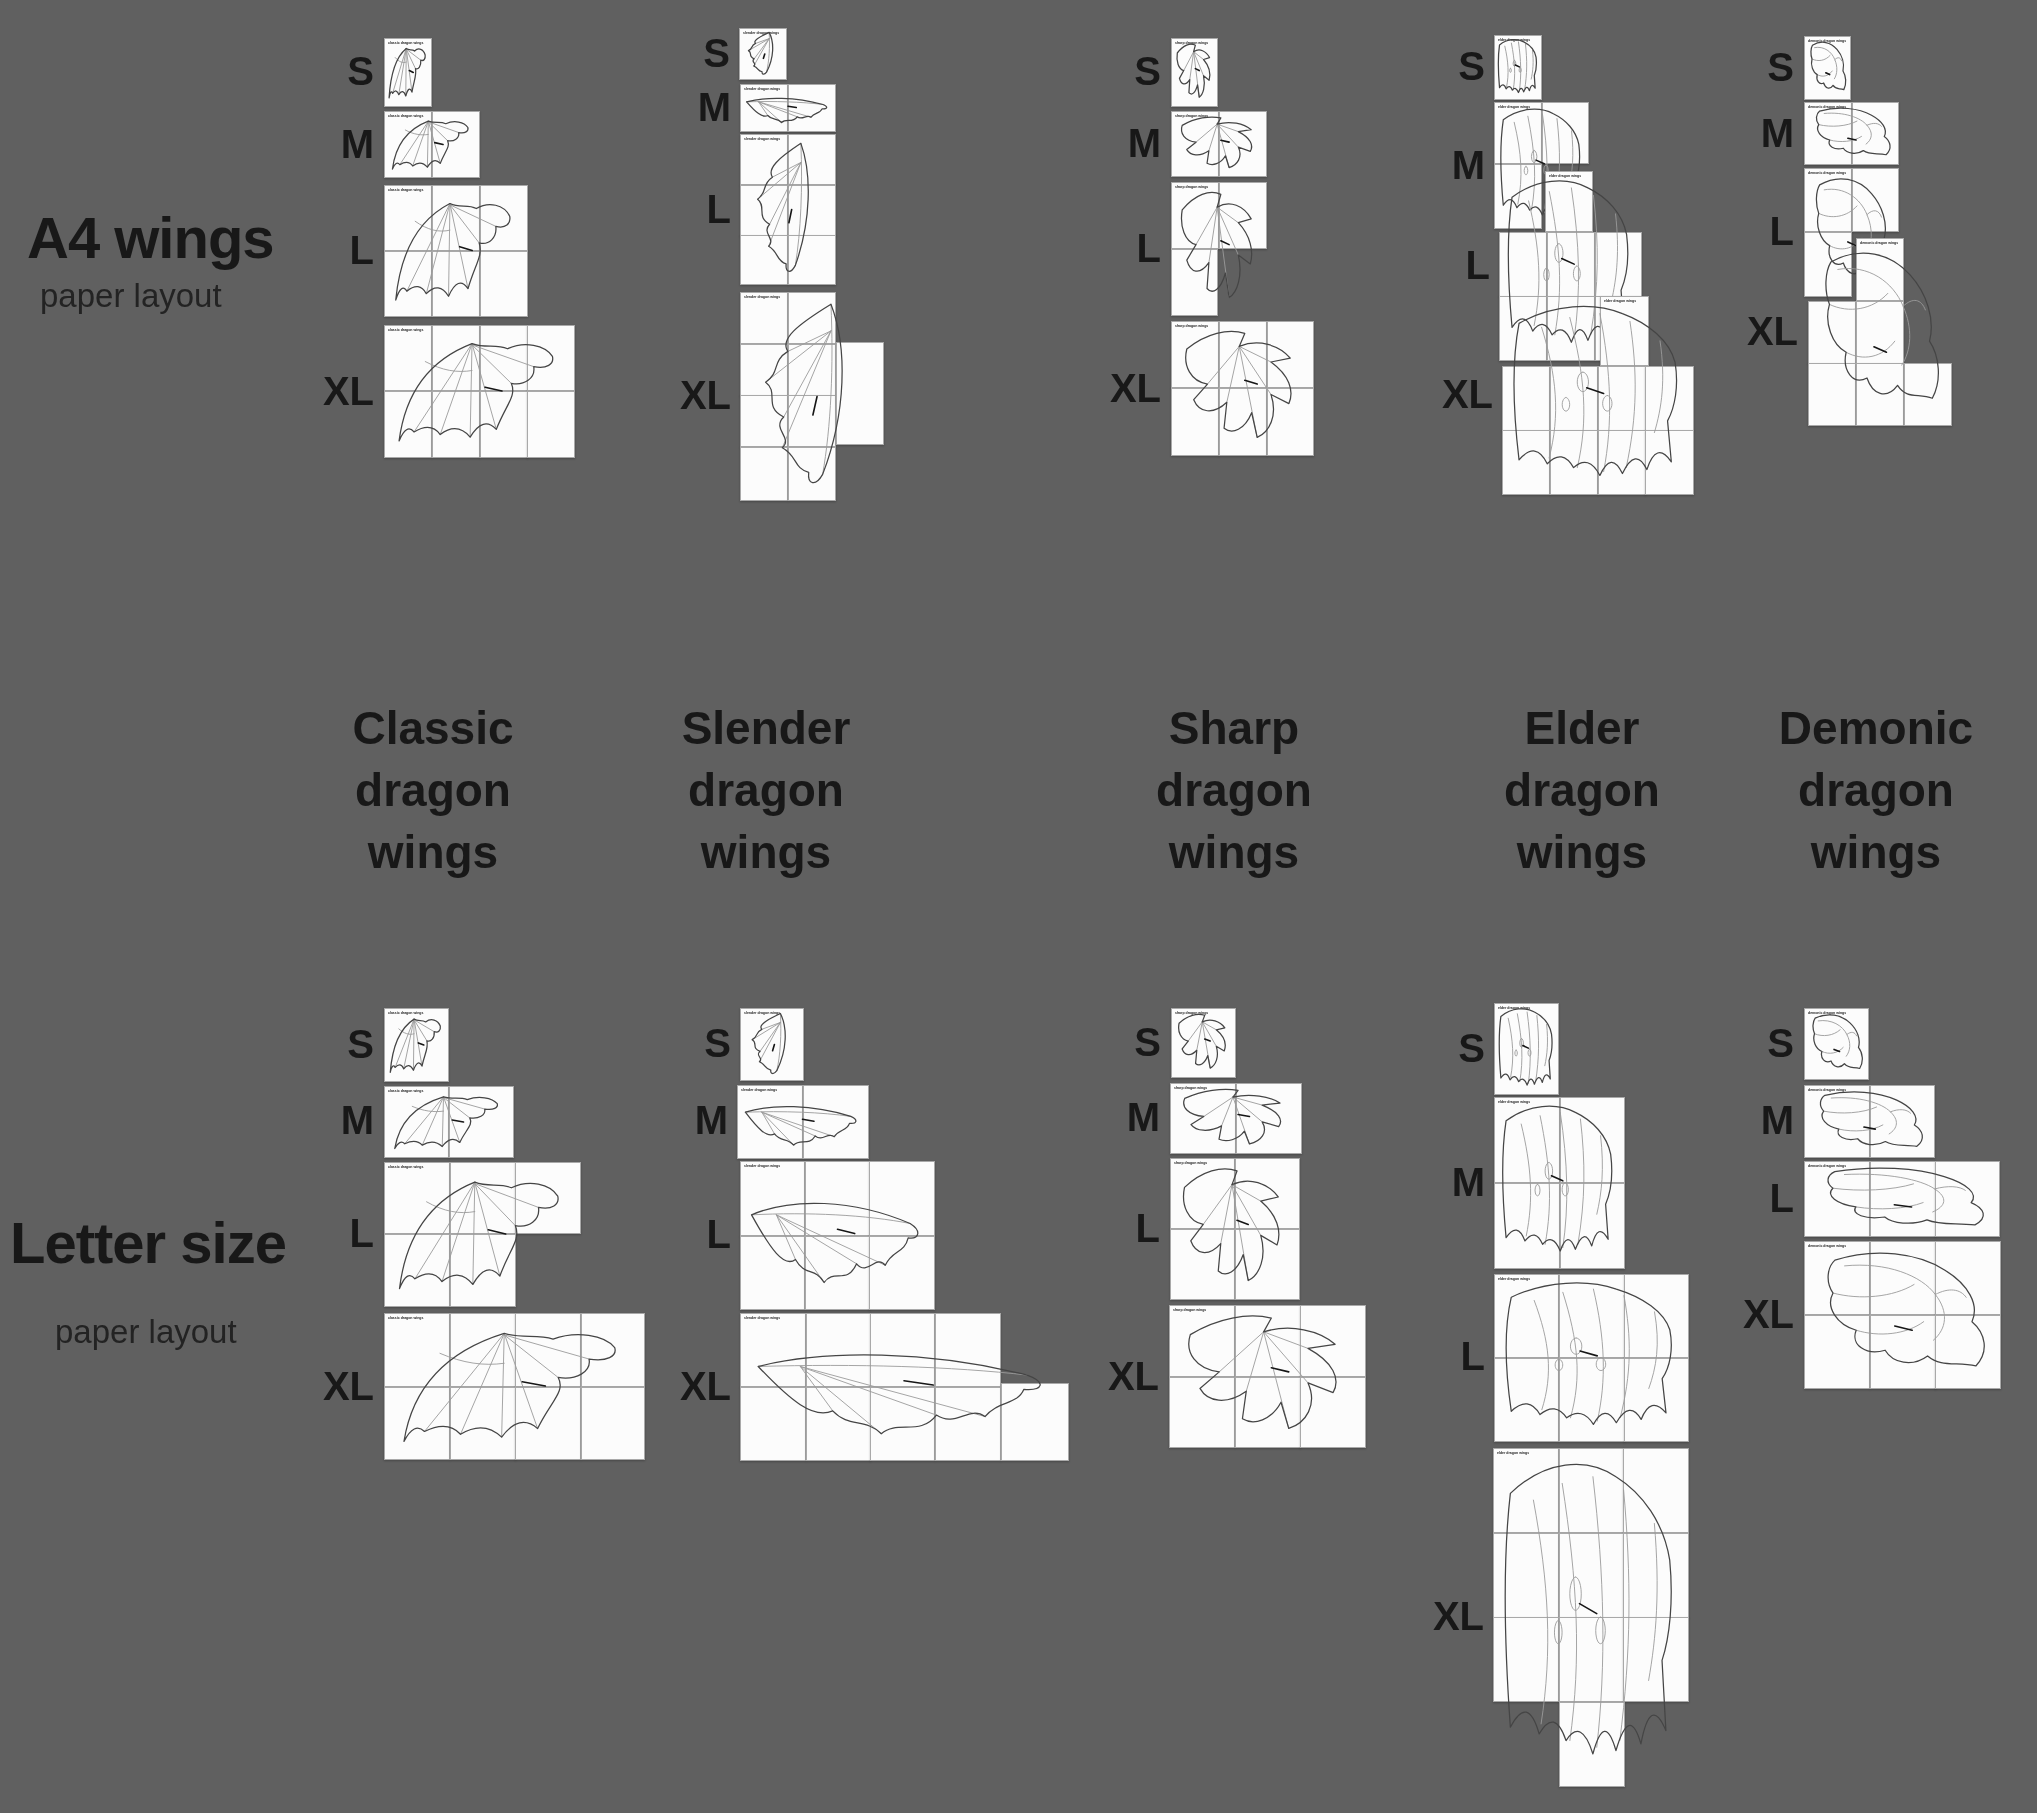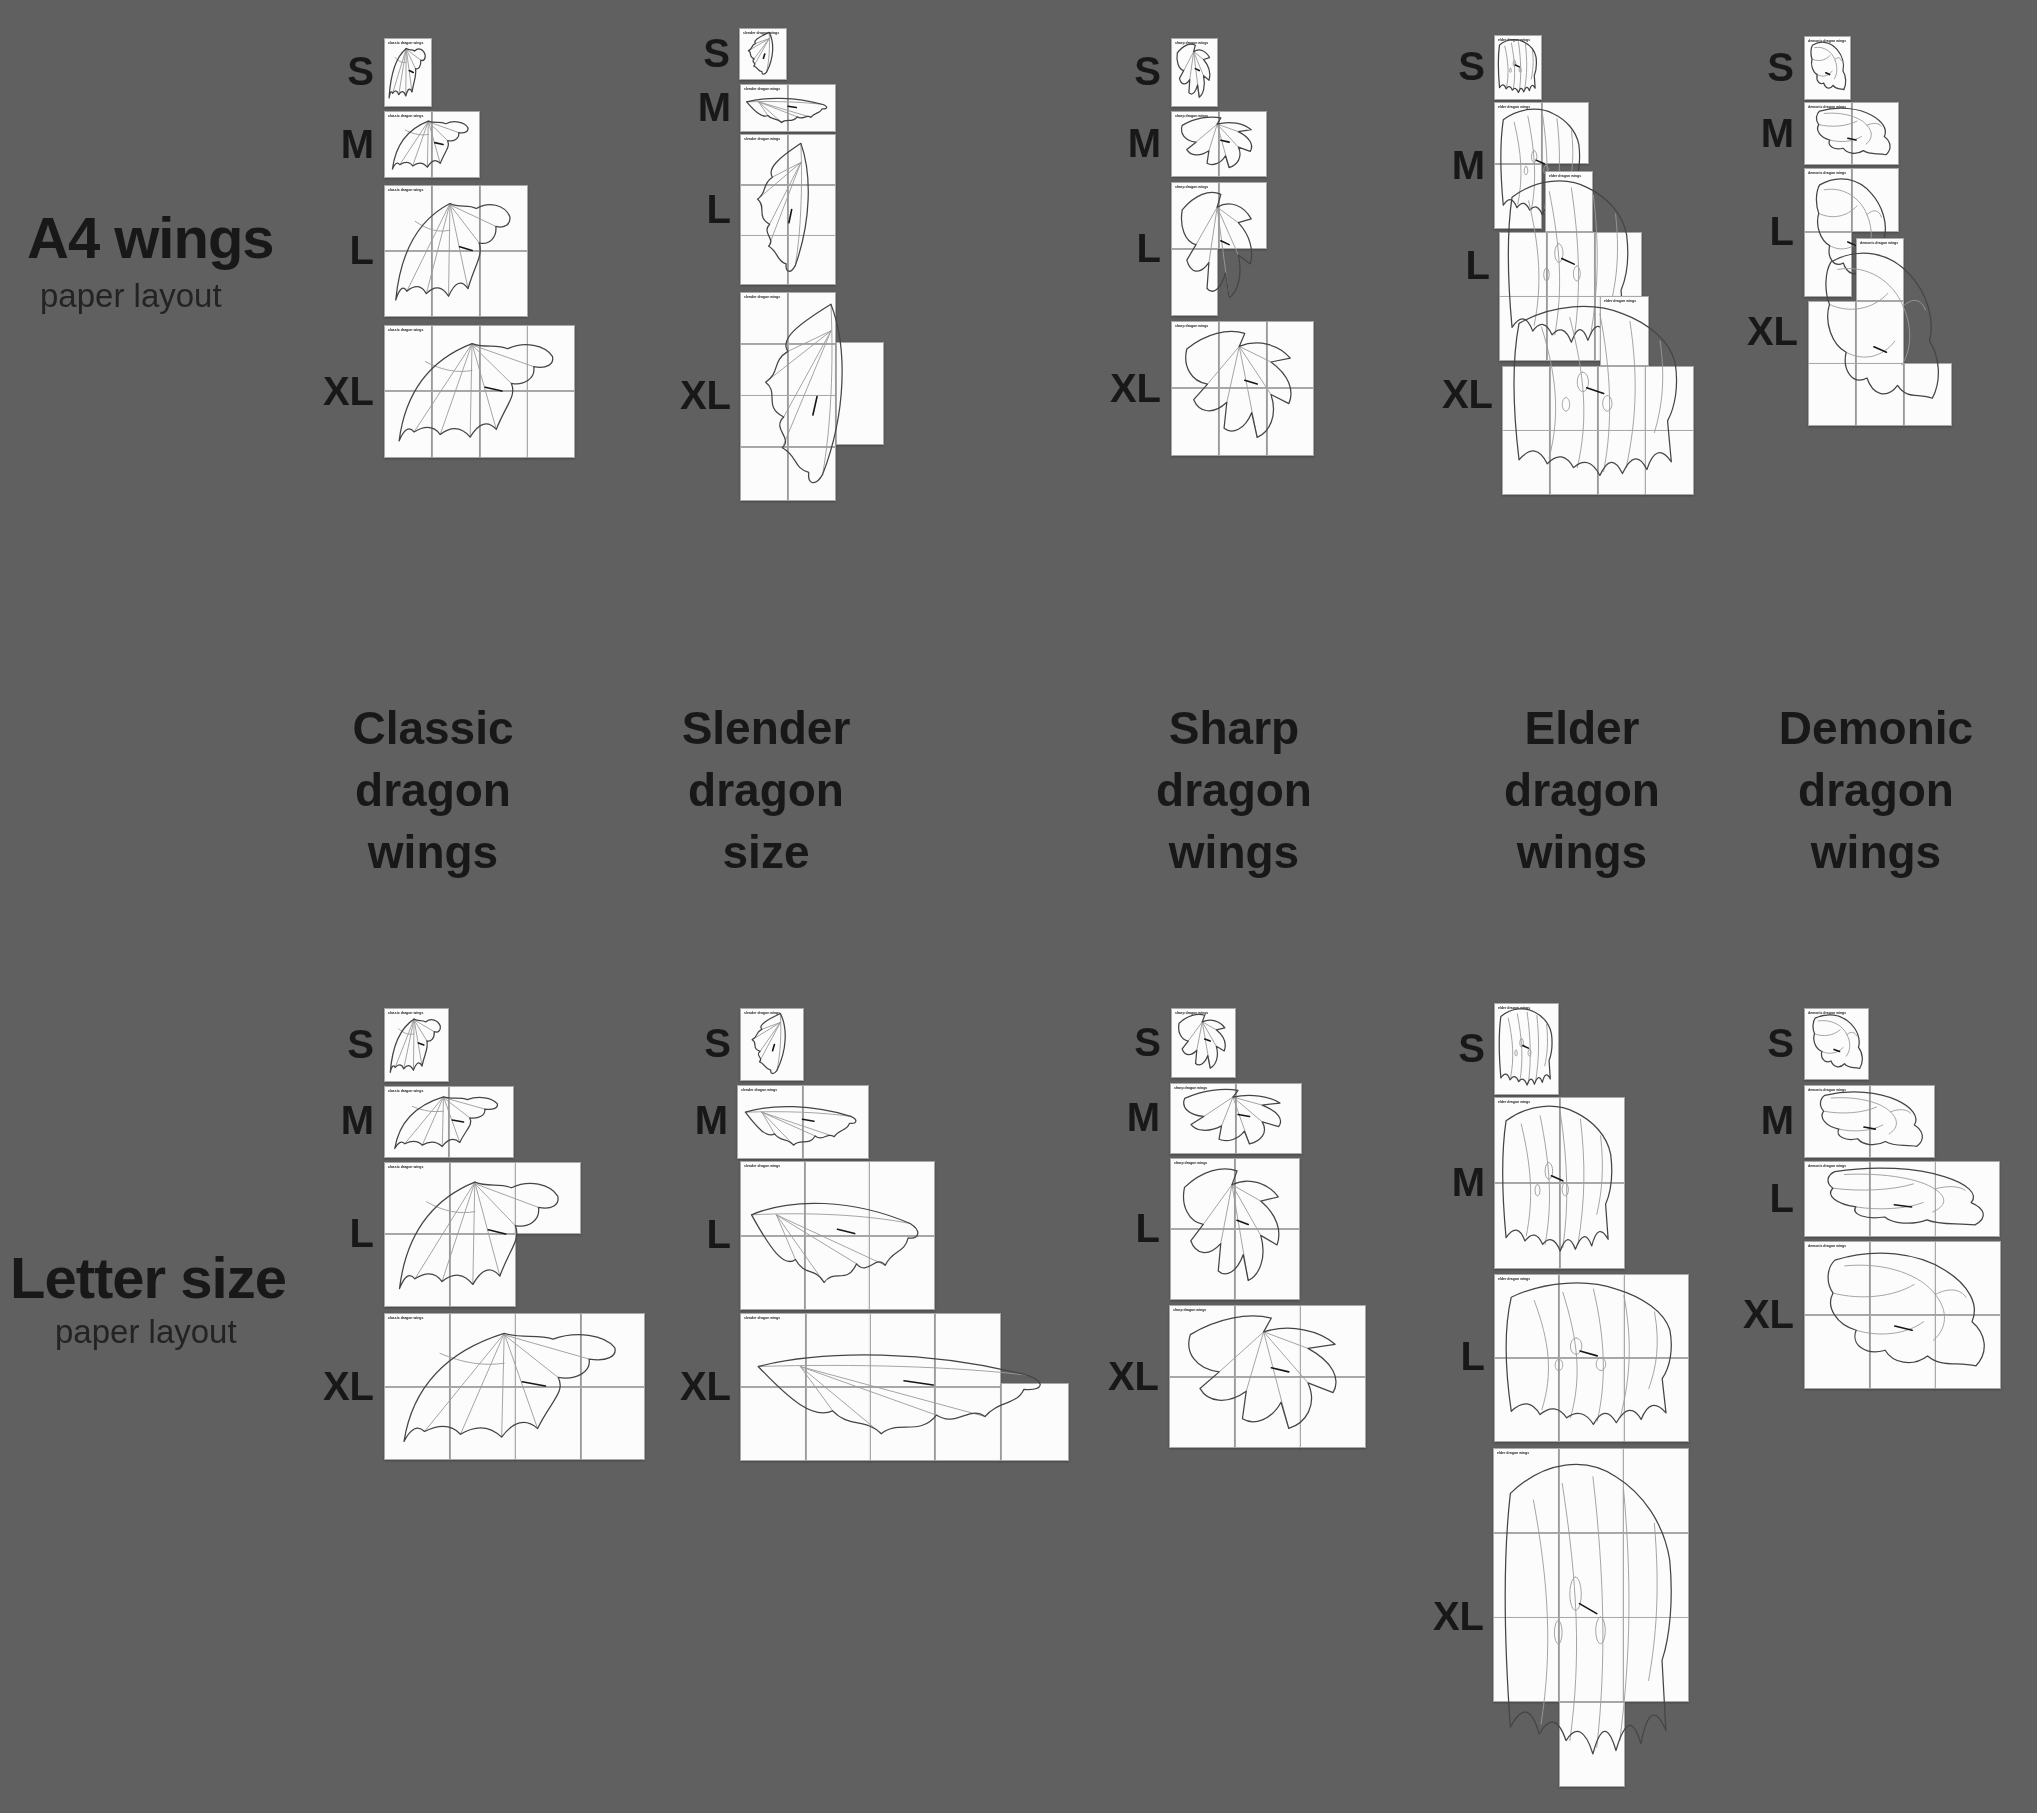--- a/index.html
+++ b/index.html
@@ -15,28 +15,28 @@
   .size-label{position:absolute;font-weight:700;font-size:40px;line-height:48px;text-align:right;white-space:nowrap;}
   .page-header{position:absolute;top:2px;left:3px;font-size:7px;line-height:7px;color:#1c1c1c;
                transform:scale(.5);transform-origin:0 0;white-space:nowrap;font-weight:700;}
 </style>
 </head>
 <body>
 
 <div id="canvas" style="width: 2038px; height: 1814px; background: rgb(96, 96, 96);">
   <div class="section-title" style="left: 27px; top: 204px; color: rgb(24, 24, 24);">A4 wings</div>
   <div class="section-sub" style="left: 40px; top: 277px; color: rgb(35, 35, 35);">paper layout</div>
-  <div class="section-title" style="left: 10px; top: 1244px; color: rgb(24, 24, 24);">Letter size</div>
+  <div class="section-title" style="left: 10px; top: 1209px; color: rgb(24, 24, 24);">Letter size</div>
   <div class="section-sub" style="left: 55px; top: 1313px; color: rgb(35, 35, 35);">paper layout</div>
 <div class="wing-title" style="left: 433px; top: 697px; color: rgb(24, 24, 24);">Classic
 dragon
 wings</div>
     <div class="wing-title" style="left: 766px; top: 697px; color: rgb(24, 24, 24);">Slender
 dragon
-size</div>
+wings</div>
     <div class="wing-title" style="left: 1234px; top: 697px; color: rgb(24, 24, 24);">Sharp
 dragon
 wings</div>
     <div class="wing-title" style="left: 1582px; top: 697px; color: rgb(24, 24, 24);">Elder
 dragon
 wings</div>
     <div class="wing-title" style="left: 1876px; top: 697px; color: rgb(24, 24, 24);">Demonic
 dragon
 wings</div>
     <div class="cluster" style="left: 384px; top: 38px; width: 48px; height: 69px;">

